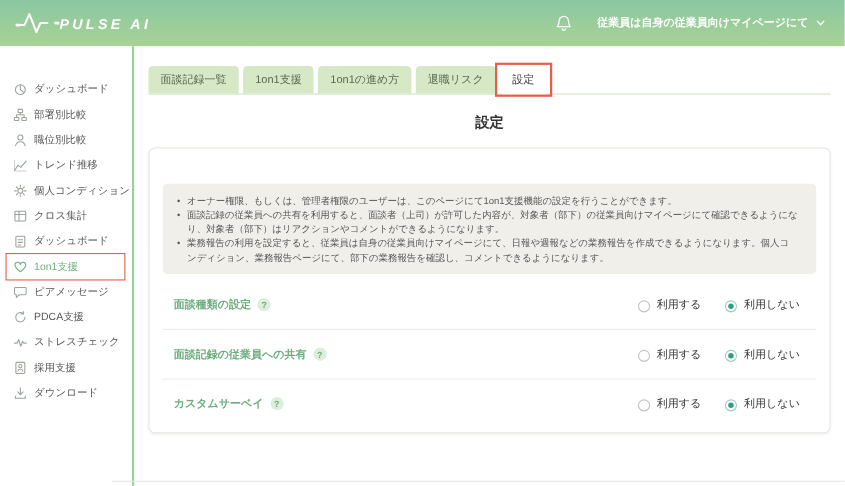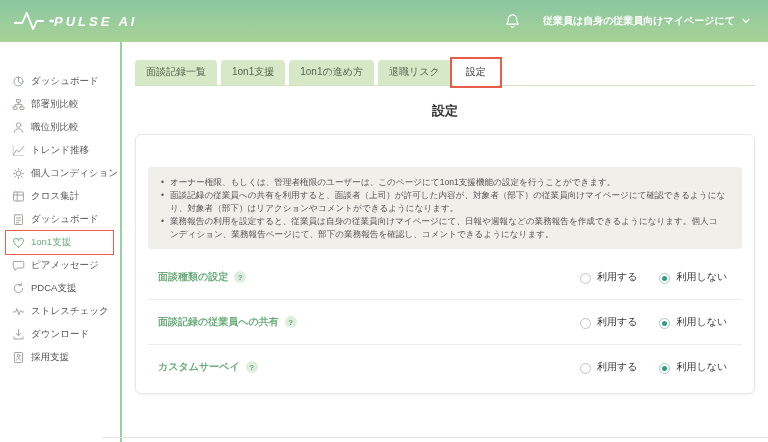--- a/index.html
+++ b/index.html
@@ -189,35 +189,35 @@
         <span class="sicon">
             <svg viewBox="0 0 16 16">
               <path d="M1.5 8.5h3L6 4.5 8.5 12l2-5.5 1.2 2h2.8"></path>
             </svg>
           </span>
         <span>ストレスチェック</span>
       </div>
       <div class="side-item">
         <span class="sicon">
             <svg viewBox="0 0 16 16">
-              <path d="M8 2v7M5 6.5 8 9.5l3-3"></path>
-              <path d="M2.5 11v2.5h11V11"></path>
-            </svg>
-          </span>
-        <span>ダウンロード</span>
-      </div>
-      <div class="side-item">
-        <span class="sicon">
-            <svg viewBox="0 0 16 16">
               <rect x="3" y="1.8" width="10" height="12.4" rx="1"></rect>
               <circle cx="8" cy="6" r="1.8"></circle>
               <path d="M5.2 11.6c.5-1.6 1.5-2.4 2.8-2.4s2.3.8 2.8 2.4"></path>
             </svg>
           </span>
         <span>採用支援</span>
+      </div>
+      <div class="side-item">
+        <span class="sicon">
+            <svg viewBox="0 0 16 16">
+              <path d="M8 2v7M5 6.5 8 9.5l3-3"></path>
+              <path d="M2.5 11v2.5h11V11"></path>
+            </svg>
+          </span>
+        <span>ダウンロード</span>
       </div>
 
     </div>
 
     <div class="main">
 
       <div class="tabs">
         <div class="tab">面談記録一覧</div>
         <div class="tab">1on1支援</div>
         <div class="tab">1on1の進め方</div>

